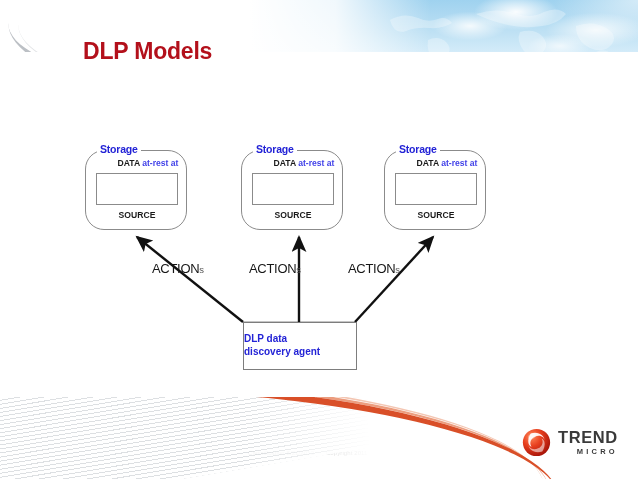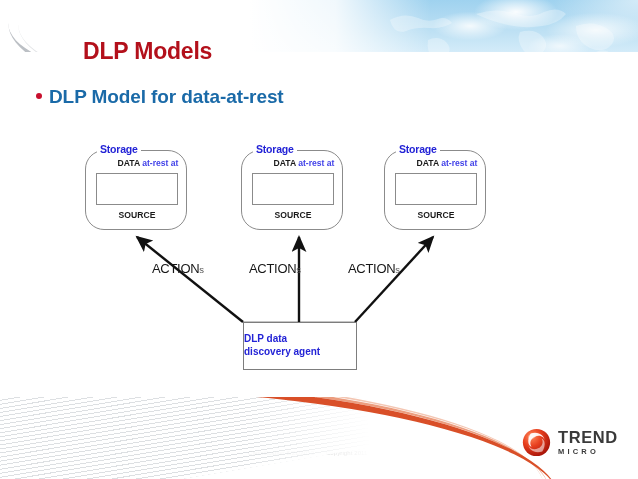--- a/index.html
+++ b/index.html
@@ -255,21 +255,21 @@
     width: 108px;
     height: 38px;
     display: flex;
     align-items: center;
   }
   .logo-mark {
     width: 33px; height: 33px;
     flex: none;
     margin-right: 5px;
   }
-  .logo-words { display: flex; flex-direction: column; justify-content: center; }
+  .logo-words { display: flex; flex-direction: column; justify-content: center; text-align: right; }
   .logo-trend {
     font-size: 16.5px;
     font-weight: bold;
     color: #3a3a3a;
     letter-spacing: 0.6px;
     line-height: 1;
   }
   .logo-micro {
     font-size: 7.5px;
     font-weight: bold;
@@ -297,24 +297,20 @@
       </g>
     </svg>
     <div class="sky-fade-left"></div>
     <div class="gray-swoosh-2"></div>
     <div class="gray-swoosh"></div>
     <div class="white-under-swoosh"></div>
   </div>
 
   <div class="slide-title">DLP Models</div>
 
-  <div class="bullet-row">
-    <span class="bullet-dot"></span>
-    <span class="bullet-text">DLP Model  for data-at-rest</span>
-  </div>
 
   <svg class="diagram" viewBox="0 0 638 479">
     <defs>
       <marker id="ah" markerWidth="9" markerHeight="9" refX="6.2" refY="3.1" orient="auto" markerUnits="strokeWidth">
         <path d="M0,0 L7,3.1 L0,6.2 L1.6,3.1 z" fill="#111111"></path>
       </marker>
     </defs>
 
     <line x1="243" y1="322" x2="355" y2="322" stroke="#8b8b8b" stroke-width="1.2"></line>
 

